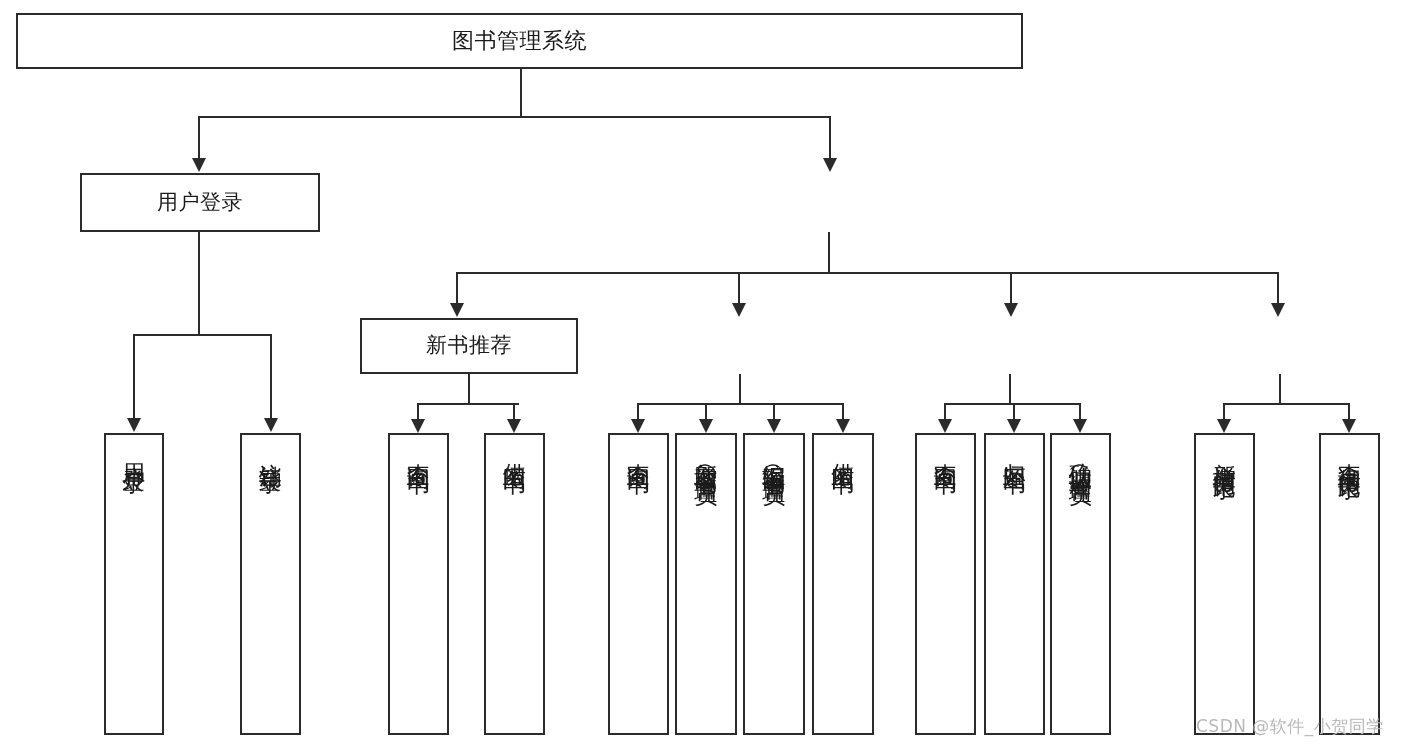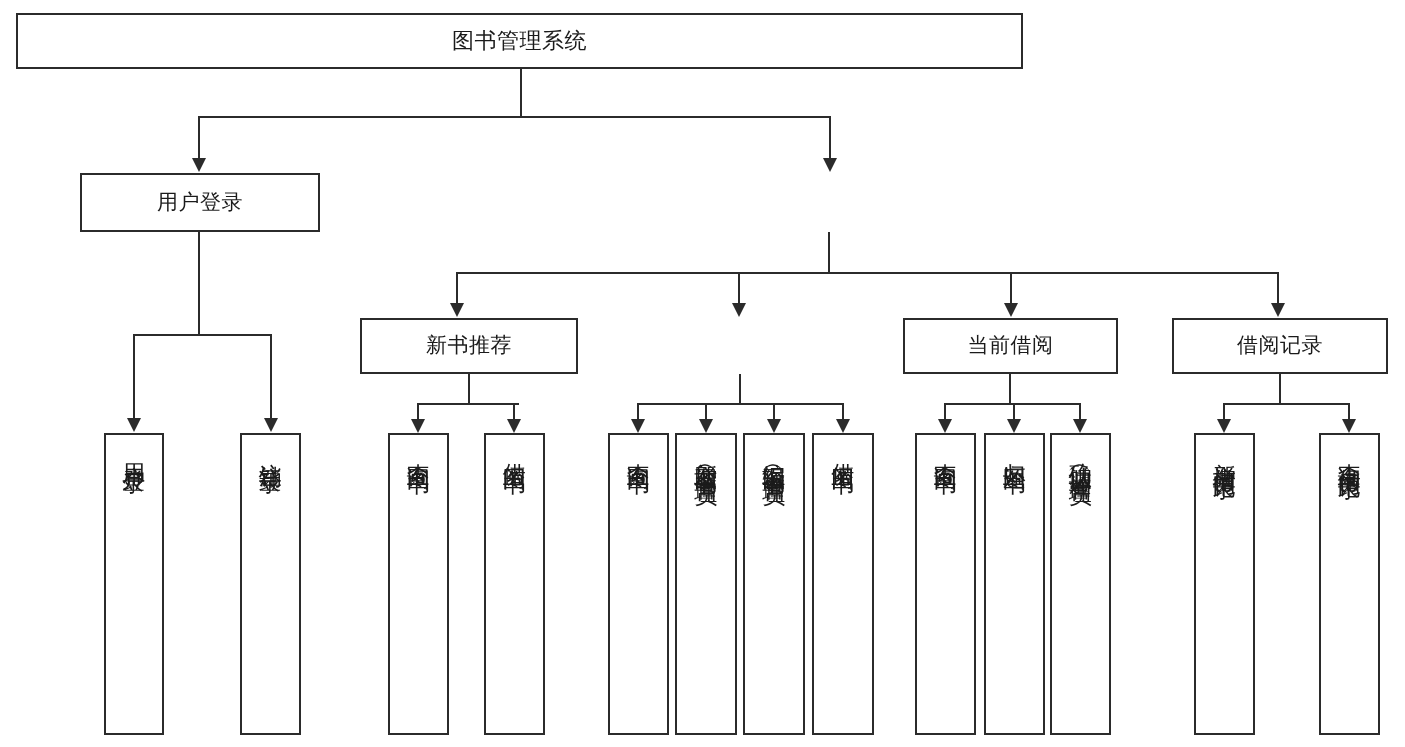--- a/index.html
+++ b/index.html
@@ -79,26 +79,20 @@
 
 <div id="canvas">
     <div class="node horiz root" style="left: 16px; top: 13px; width: 1007px; height: 56px;">
       <span class="label">图书管理系统</span>
     </div>
     <div class="node horiz" style="left: 80px; top: 173px; width: 240px; height: 59px;">
       <span class="label">用户登录</span>
     </div>
     <div class="node horiz" style="left: 360px; top: 318px; width: 218px; height: 56px;">
       <span class="label">新书推荐</span>
-    </div>
-    <div class="node horiz" style="left: 903px; top: 318px; width: 215px; height: 56px;">
-      <span class="label">当前借阅</span>
-    </div>
-    <div class="node horiz" style="left: 1172px; top: 318px; width: 216px; height: 56px;">
-      <span class="label">借阅记录</span>
     </div>
     <div class="node vert" style="left: 104px; top: 433px; width: 60px; height: 302px;">
       <span class="label">用户登录</span>
     </div>
     <div class="node vert" style="left: 240px; top: 433px; width: 61px; height: 302px;">
       <span class="label">注销登录</span>
     </div>
     <div class="node vert" style="left: 388px; top: 433px; width: 61px; height: 302px;">
       <span class="label">查询图书</span>
     </div>
@@ -177,13 +171,14 @@
     <div class="conn vline" style="left: 1013px; top: 403px; height: 16px;"></div>
     <div class="arrow" style="left: 1007px; top: 419px;"></div>
     <div class="conn vline" style="left: 1079px; top: 403px; height: 16px;"></div>
     <div class="arrow" style="left: 1073px; top: 419px;"></div>
     <div class="conn vline" style="left: 1279px; top: 374px; height: 29px;"></div>
     <div class="conn hline" style="left: 1224px; top: 403px; width: 125px;"></div>
     <div class="conn vline" style="left: 1223px; top: 403px; height: 16px;"></div>
     <div class="arrow" style="left: 1217px; top: 419px;"></div>
     <div class="conn vline" style="left: 1348px; top: 403px; height: 16px;"></div>
     <div class="arrow" style="left: 1342px; top: 419px;"></div>
+    <div id="watermark" style="left: 1196px; top: 715px;">CSDN @软件_小贺同学</div>
   </div>
 
 </body></html>

